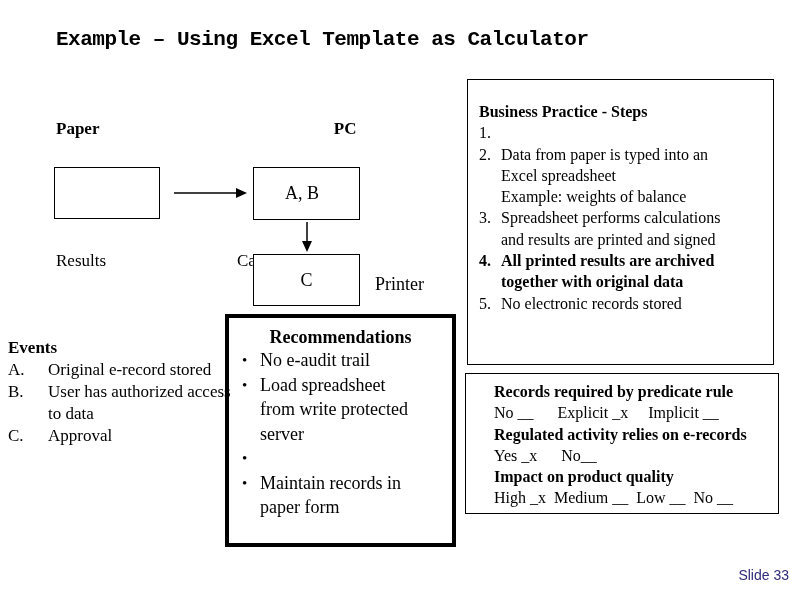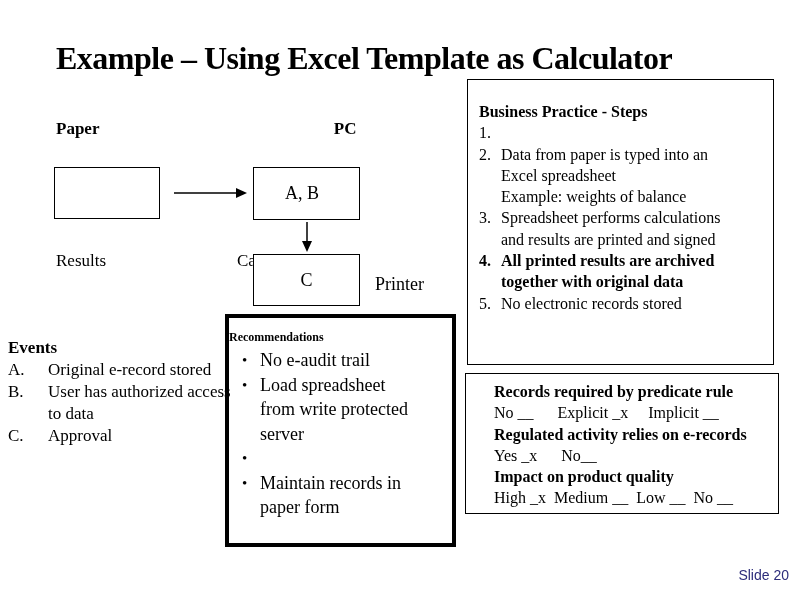--- a/index.html
+++ b/index.html
@@ -9,23 +9,23 @@
     width:800px; height:600px;
     background:#ffffff;
     font-family:"Liberation Serif","DejaVu Serif",serif;
     color:#000;
     overflow:hidden;
   }
   .abs { position:absolute; }
 
   
   #title {
-    left:56px; top:40px;
-    font-family:Liberation Serif, serif;
-    font-weight:bold; font-size:32px; letter-spacing:-0.5px;
+    left:56px; top:28px;
+    font-family:Liberation Mono, monospace;
+    font-weight:bold; font-size:21px; letter-spacing:-0.5px;
     white-space:nowrap;
   }
 
   
   .col { font-size:17px; line-height:22px; white-space:pre; }
   #paper-col { left:56px; top:74px; }
   #pc-col   { left:237px; top:74px;text-align:right; }
   .col .head { font-weight:bold; }
 
   
@@ -50,21 +50,21 @@
   .ev-letter { width:40px; flex:0 0 40px; }
   .ev-text { white-space:pre; }
 
   
   #rec-box {
     left:225px; top:314px; width:231px; height:233px;
     border:4px solid #000; background:#fff; z-index:2;
     padding-top:8px;
   }
   #rec-box .head {
-    text-align:left; font-weight:bold; font-size:12px; line-height:22px;
+    text-align:center; font-weight:bold; font-size:18px; line-height:22px;
   }
   .rec-bullet-row { display:flex; padding-left:13px; font-size:18px; line-height:24.5px; }
   .rec-bullet-row .dot { width:18px; flex:0 0 18px; font-size:15px; }
   .rec-bullet-row .txt { white-space:pre-line; }
 
   
   #bp-box {
     left:467px; top:79px; width:307px; height:286px;
     border:1px solid #000; background:#fff;
     padding:21px 4px 12px 11px;
@@ -197,13 +197,13 @@
 
 <div class="abs" id="records-box">
   <div class="rec-line bold">Records required by predicate rule</div>
   <div class="rec-line">No __      Explicit _x     Implicit __</div>
   <div class="rec-line bold">Regulated activity relies on e-records</div>
   <div class="rec-line">Yes _x      No__</div>
   <div class="rec-line bold">Impact on product quality</div>
   <div class="rec-line">High _x  Medium __  Low __  No __</div>
 </div>
 
-<div class="abs" id="slide-number" style="color: rgb(45, 45, 123);">Slide 20</div>
+<div class="abs" id="slide-number" style="color: rgb(45, 45, 123);">Slide 33</div>
 
 </body></html>

